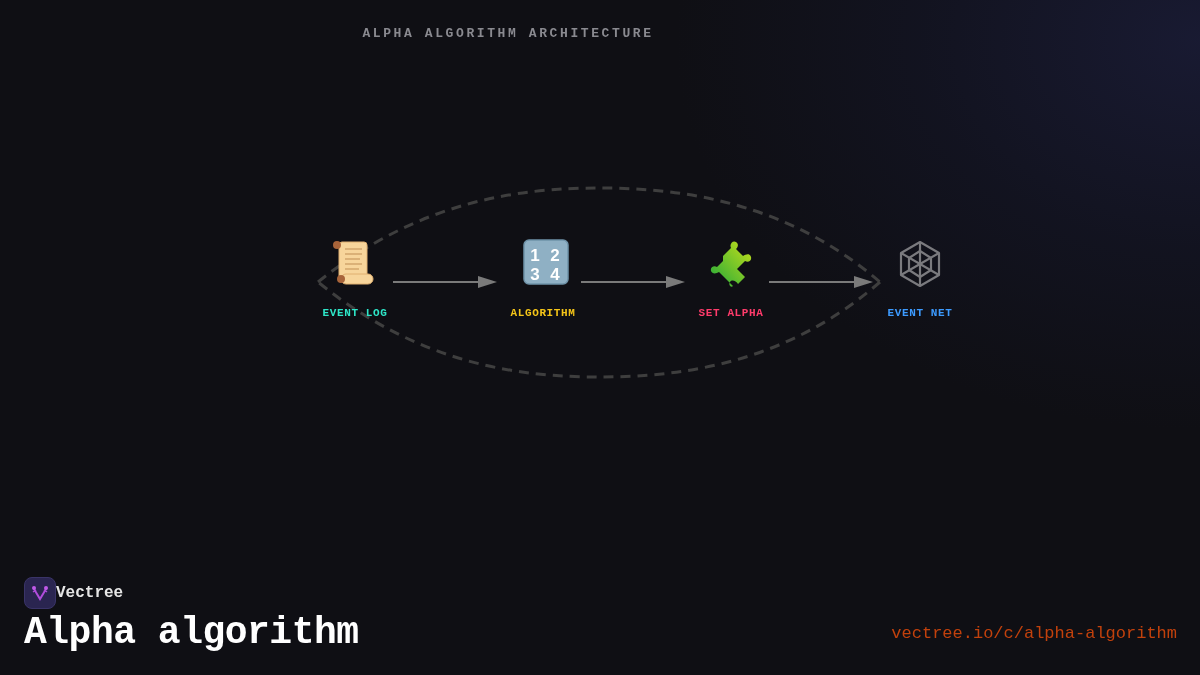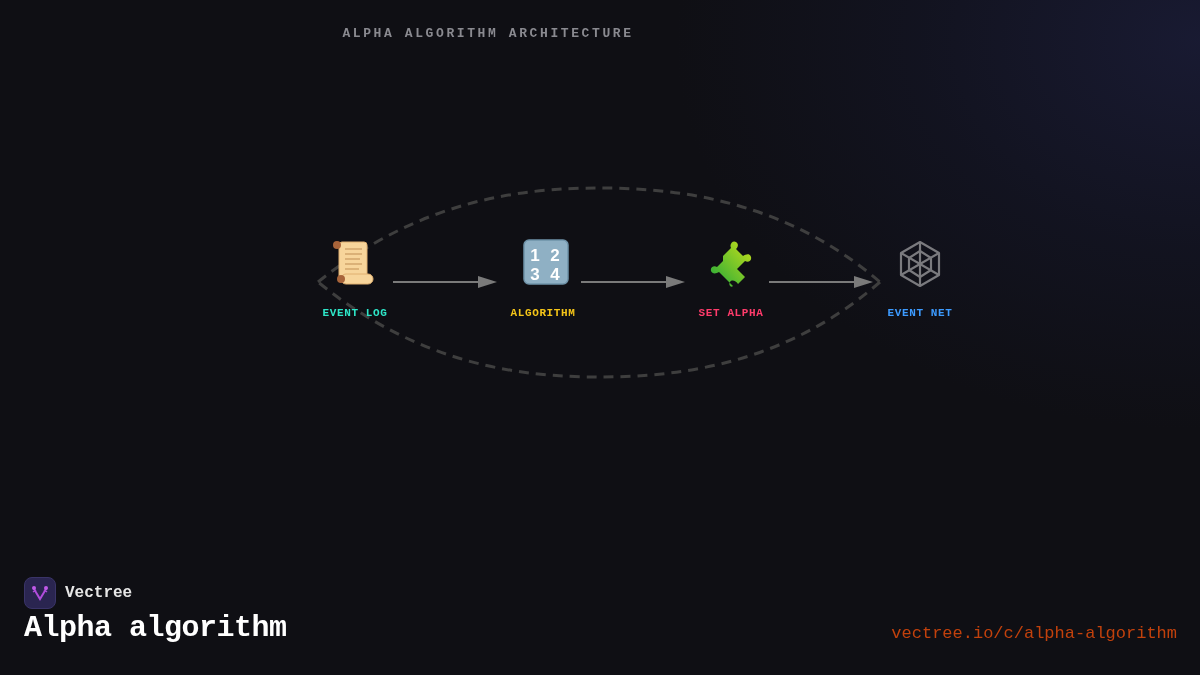--- a/index.html
+++ b/index.html
@@ -11,45 +11,46 @@
   .bg-glow {
     position:absolute; inset:0;
     background:
       radial-gradient(ellipse 700px 520px at 1200px 40px, rgba(28,30,60,0.75) 0%, rgba(22,24,46,0.45) 40%, rgba(15,15,20,0) 75%);
     pointer-events:none;
   }
   .diagram-title {
     position:absolute; top:26px; left:0; width:976px; text-align:center;
     color:#8a8a90; font-size:13px; font-weight:bold; letter-spacing:2.6px;
     font-family:"Liberation Mono","DejaVu Sans Mono",monospace;
+    padding-left:20px;
   }
   svg.edges { position:absolute; left:0; top:0; }
   .node {
     position:absolute; width:120px; text-align:center;
   }
   .node .icon {
     display:block; width:60px; height:60px; margin:0 auto;
   }
   .node .label {
     display:block; margin-top:13px; font-size:11px; font-weight:bold; letter-spacing:0.6px;
     font-family:"Liberation Mono","DejaVu Sans Mono",monospace;
   }
   .brand {
     position:absolute; left:24px; top:577px; display:flex; align-items:center;
   }
   .brand-logo {
     width:32px; height:32px; border-radius:8px; background:#2a2550;
     border:1px solid #3a3468; box-sizing:border-box; display:flex; align-items:center; justify-content:center;
   }
   .brand-name {
-    margin-left:9px; color:#e6e6e6; font-size:16px; font-weight:bold;
+    color:#e6e6e6; font-size:16px; font-weight:bold;
     font-family:"Liberation Mono","DejaVu Sans Mono",monospace;
   }
   .page-title {
-    position:absolute; left:24px; top:611px; color:#ffffff; font-size:30px; font-weight:bold;
+    position:absolute; left:24px; top:611px; color:#ffffff; font-size:38px; font-weight:bold;
     font-family:"Liberation Mono","DejaVu Sans Mono",monospace; letter-spacing:-0.5px;
   }
   .page-url {
     position:absolute; right:23px; top:624px; color:#c2410c; font-size:17px;
     font-family:"Liberation Mono","DejaVu Sans Mono",monospace;
   }
 </style>
 </head>
 <body>
 

